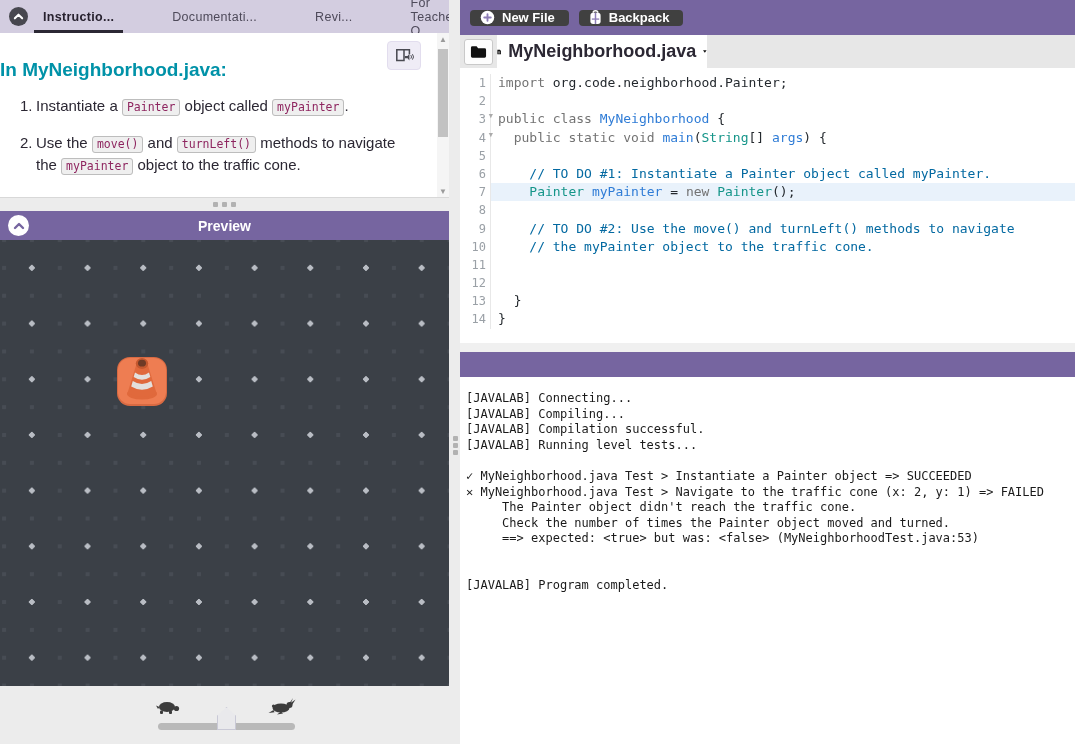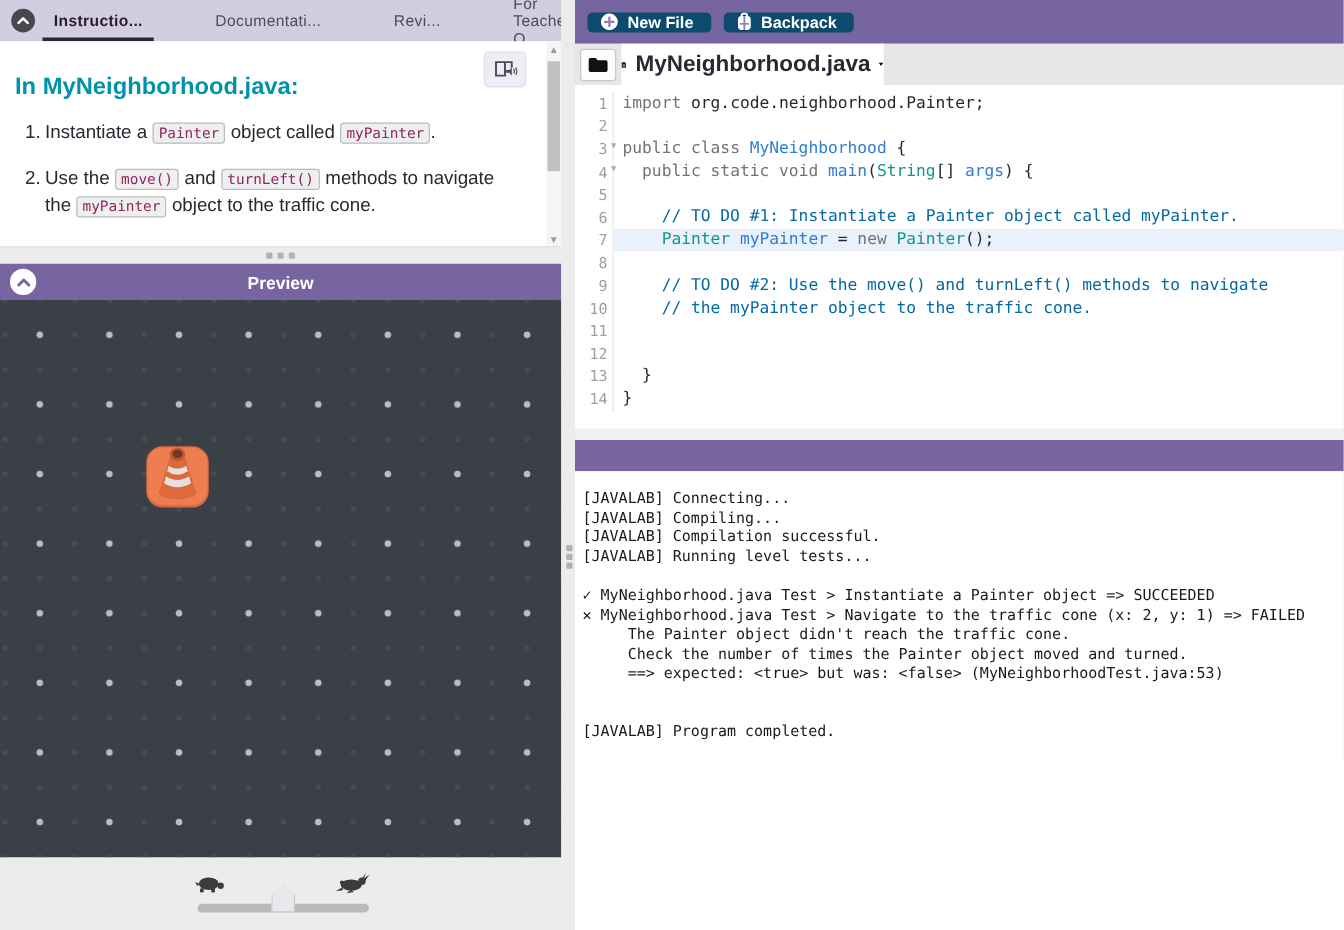--- a/index.html
+++ b/index.html
@@ -19,21 +19,21 @@
   #collapse-left { position:absolute; left:9px; top:7px; width:19px; height:19px; border-radius:50%;
     background:#47474f; display:flex; align-items:center; justify-content:center; cursor:pointer; }
   .tab { margin-left:16px; padding:0 9px; display:flex; align-items:center; font-size:12.5px;
     color:#4e4a5a; letter-spacing:.3px; cursor:pointer; border-bottom:3px solid transparent; padding-top:3px; }
   .tab:first-of-type { margin-left:34px; }
   .tab.active { color:#27212e; font-weight:bold; border-bottom-color:#2b2834; }
 
   
   #instructions { position:absolute; left:0; top:33px; width:449px; height:165px; background:#fff;
     border-bottom:1px solid #d8d8d8; overflow:hidden; }
-  #instr-title { position:absolute; left:12px; top:26px; font-size:19px; font-weight:bold; color:#0092a8; }
+  #instr-title { position:absolute; left:0; top:26px; font-size:19px; font-weight:bold; color:#0092a8; }
   #read-aloud-btn { position:absolute; right:28px; top:8px; width:34px; height:29px; background:#efecf6;
     border:1px solid #e2ddee; border-radius:4px; display:flex; align-items:center; justify-content:center; cursor:pointer; }
   #instr-list { position:absolute; left:20px; top:62px; width:392px; font-size:15px; color:#2b2733; line-height:1.45; }
   .instr-item { display:flex; margin-bottom:15px; }
   .instr-num { width:16px; flex:none; }
   .chip { font-family:"DejaVu Sans Mono", monospace; font-size:11.5px; color:#8e255f;
     background:#efefef; border:1px solid #bdbdbd; border-radius:3px; padding:0px 4px 1px 4px; white-space:nowrap; }
   
   #instr-scrollbar { position:absolute; right:0; top:0; width:12px; height:100%; background:#f5f5f5; }
   #instr-scroll-thumb { position:absolute; left:1px; top:16px; width:10px; height:88px; background:#c2c2c2; }
@@ -65,21 +65,21 @@
     border-radius:4px; cursor:pointer; }
   #speed-handle { position:absolute; left:217px; top:21px; width:19px; height:23px; background:#e9e9ec;
     border:1px solid #c9c9d6; clip-path:polygon(50% 0, 100% 38%, 100% 100%, 0 100%, 0 38%); cursor:grab; }
   #turtle-wrap { position:absolute; left:155px; top:14px; }
   #rabbit-wrap { position:absolute; left:268px; top:11px; }
 
   
   #right-col { position:absolute; left:460px; top:0; width:615px; height:744px; }
   #right-header { position:absolute; left:0; top:0; width:615px; height:35px; background:#7665a0;
     display:flex; align-items:center; }
-  .hdr-btn { height:16px; margin-left:10px; padding:0 14px 0 10px; background:#0c4a6e; border:none;
+  .hdr-btn { height:16px; margin-left:10px; padding:0 14px 0 10px; background:#404040; border:none;
     border-radius:4px; color:#fff; font-weight:bold; font-size:13px; display:flex; align-items:center;
     gap:7px; cursor:pointer; font-family:"Liberation Sans", sans-serif; }
 
   #file-row { position:absolute; left:0; top:35px; width:615px; height:33px; background:#e7e7e7; }
   #folder-btn { position:absolute; left:4px; top:4px; width:29px; height:26px; background:#fdfdfd;
     border:1px solid #c9c9c9; border-radius:3px; display:flex; align-items:center; justify-content:center; cursor:pointer; }
   #file-tab { position:absolute; left:37px; top:0; width:210px; height:33px; background:#fff;
     display:flex; align-items:center; justify-content:center; gap:7px; cursor:pointer;
     font-size:18px; font-weight:bold; color:#2b2733; }
 

